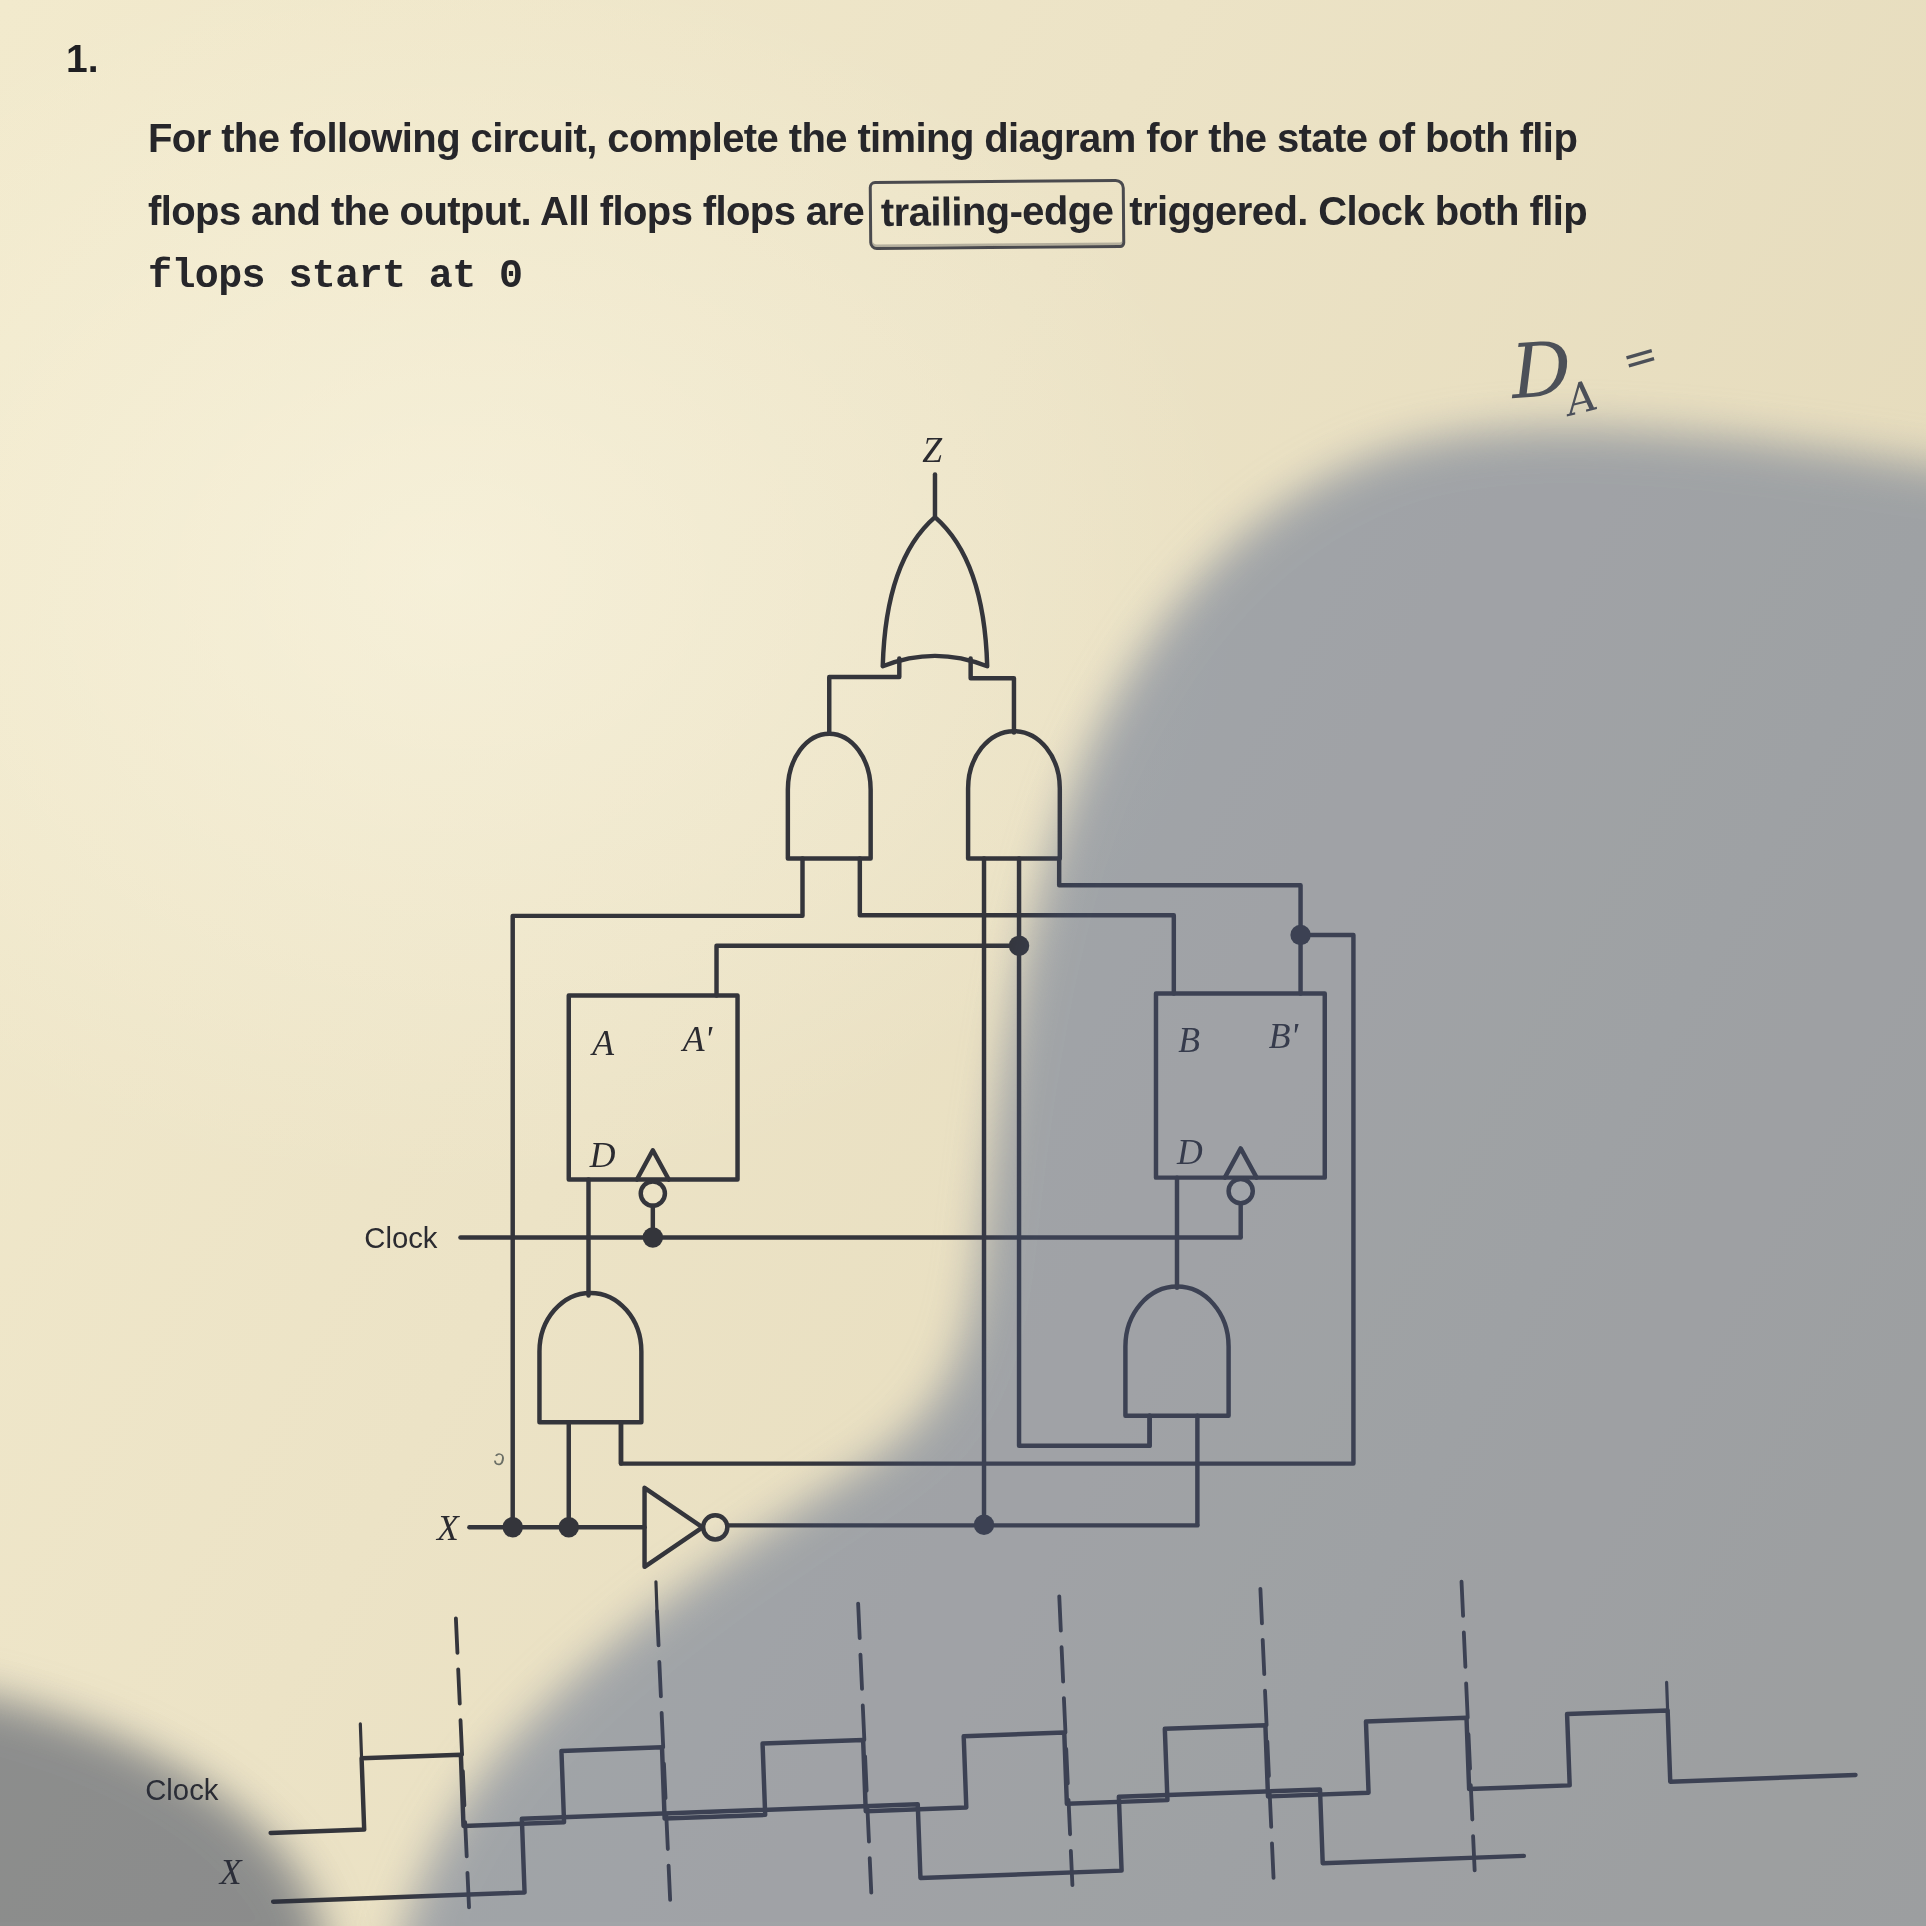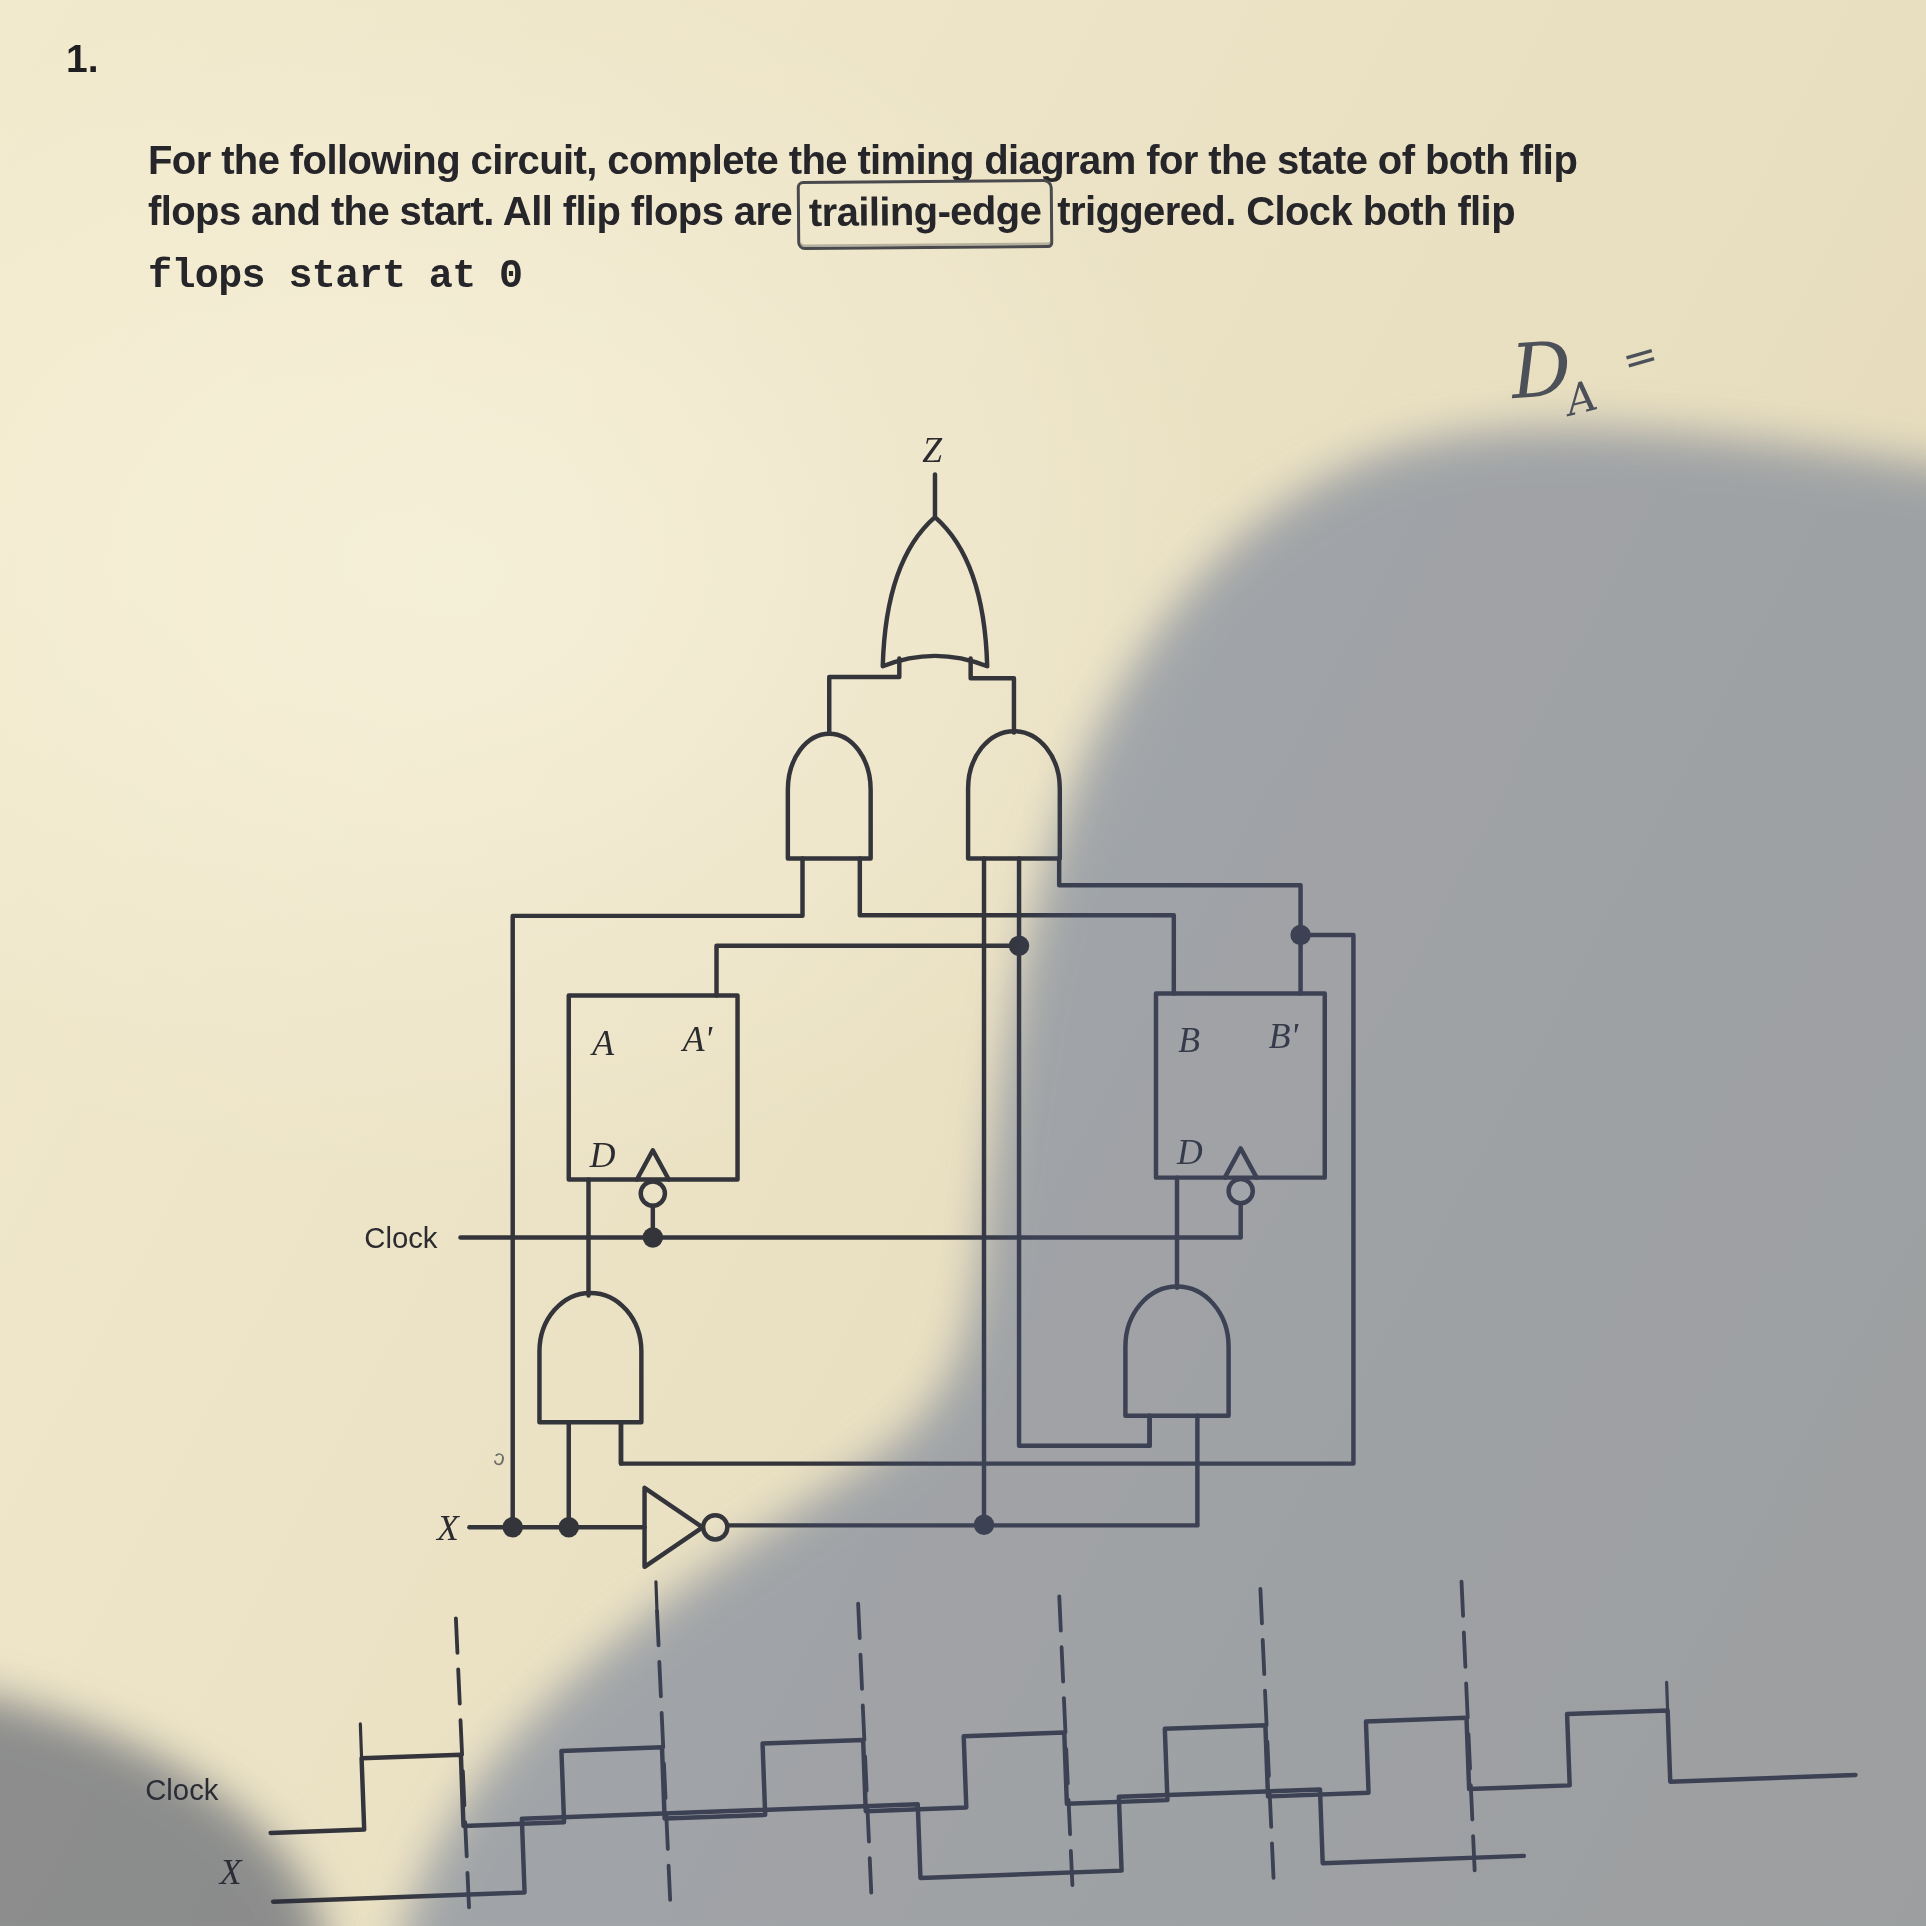--- a/index.html
+++ b/index.html
@@ -6,21 +6,21 @@
   body{
     width:1926px;height:1926px;position:relative;overflow:hidden;
     background:
       radial-gradient(1147px 892px at 446px 573px, rgba(255,252,236,.45), rgba(255,252,236,0) 70%),
       linear-gradient(118deg,#f2eacd 0%,#ece3c6 40%,#e6dcbd 75%,#e2d7b6 100%);
     font-family:"Liberation Sans",sans-serif;color:#242424;
   }
   .abs{position:absolute;}
   #prob-num{left:66px;top:37px;font-size:39px;font-weight:700;color:#1f1f22;}
   .pline{left:148px;font-size:40px;font-weight:700;letter-spacing:-0.6px;white-space:nowrap;color:#26262a;}
-  #line1{top:138px;}
+  #line1{top:116px;}
   #line2{top:189px;}
   #line3{top:254px;font-family:Liberation Mono, monospace;}
   #boxed-word{
     display:inline-block;border:3.2px solid #4a4a4e;border-radius:6.4px 9px 5.1px 7.6px;
     padding:6.4px 9px 11.5px 9px;margin:-9px 3.8px -12.7px 5.1px;transform:rotate(-.5deg);
     box-shadow:inset 0 -2.5px 0 rgba(74,74,78,.35);
   }
   #annotation{left:1511px;top:324px;color:#4c5058;font-family:"DejaVu Serif",serif;transform:rotate(-4deg);}
   #annotation .big-d{font-size:75px;font-style:italic;}
   #annotation .sub-a{font-size:42px;font-style:italic;position:relative;top:19px;left:-7.6px;transform:rotate(-10deg);display:inline-block;}
@@ -29,21 +29,21 @@
   svg text{fill:#2b2b30;}
   .lbl-serif{font-family:"Liberation Serif",serif;font-style:italic;font-size:56px;}
   .lbl-sans{font-family:"Liberation Sans",sans-serif;font-size:46px;}
   #shadow-overlay{pointer-events:none;}
 </style>
 </head>
 <body>
 
 <div class="abs" id="prob-num">1.</div>
 <div class="abs pline" id="line1">For the following circuit, complete the timing diagram for the state of both flip</div>
-<div class="abs pline" id="line2"><span>flops and the start. All flip flops are</span><span id="boxed-word">trailing-edge</span><span>triggered. Clock both flip</span></div>
+<div class="abs pline" id="line2"><span>flops and the output. All flops flops are</span><span id="boxed-word">trailing-edge</span><span>triggered. Clock both flip</span></div>
 <div class="abs pline" id="line3">flops start at 0</div>
 
 <div class="abs" id="annotation">
   <span class="big-d">D</span><span class="sub-a">A</span><span class="eq">=</span>
 </div>
 
 <div class="abs" id="stray-mark">ɔ</div>
 
 <svg class="abs" style="left:0;top:0" width="1926" height="1926" viewBox="0 0 3024 3024">
   <g stroke="#34353b" stroke-width="7" fill="none" stroke-linecap="round" stroke-linejoin="round">

